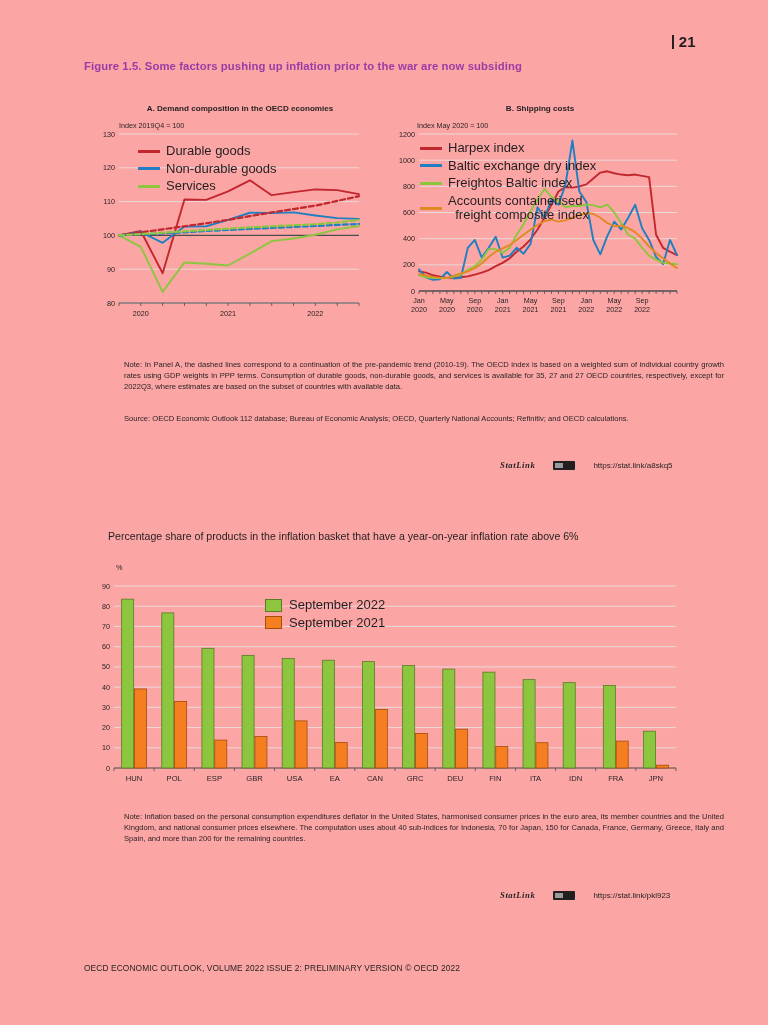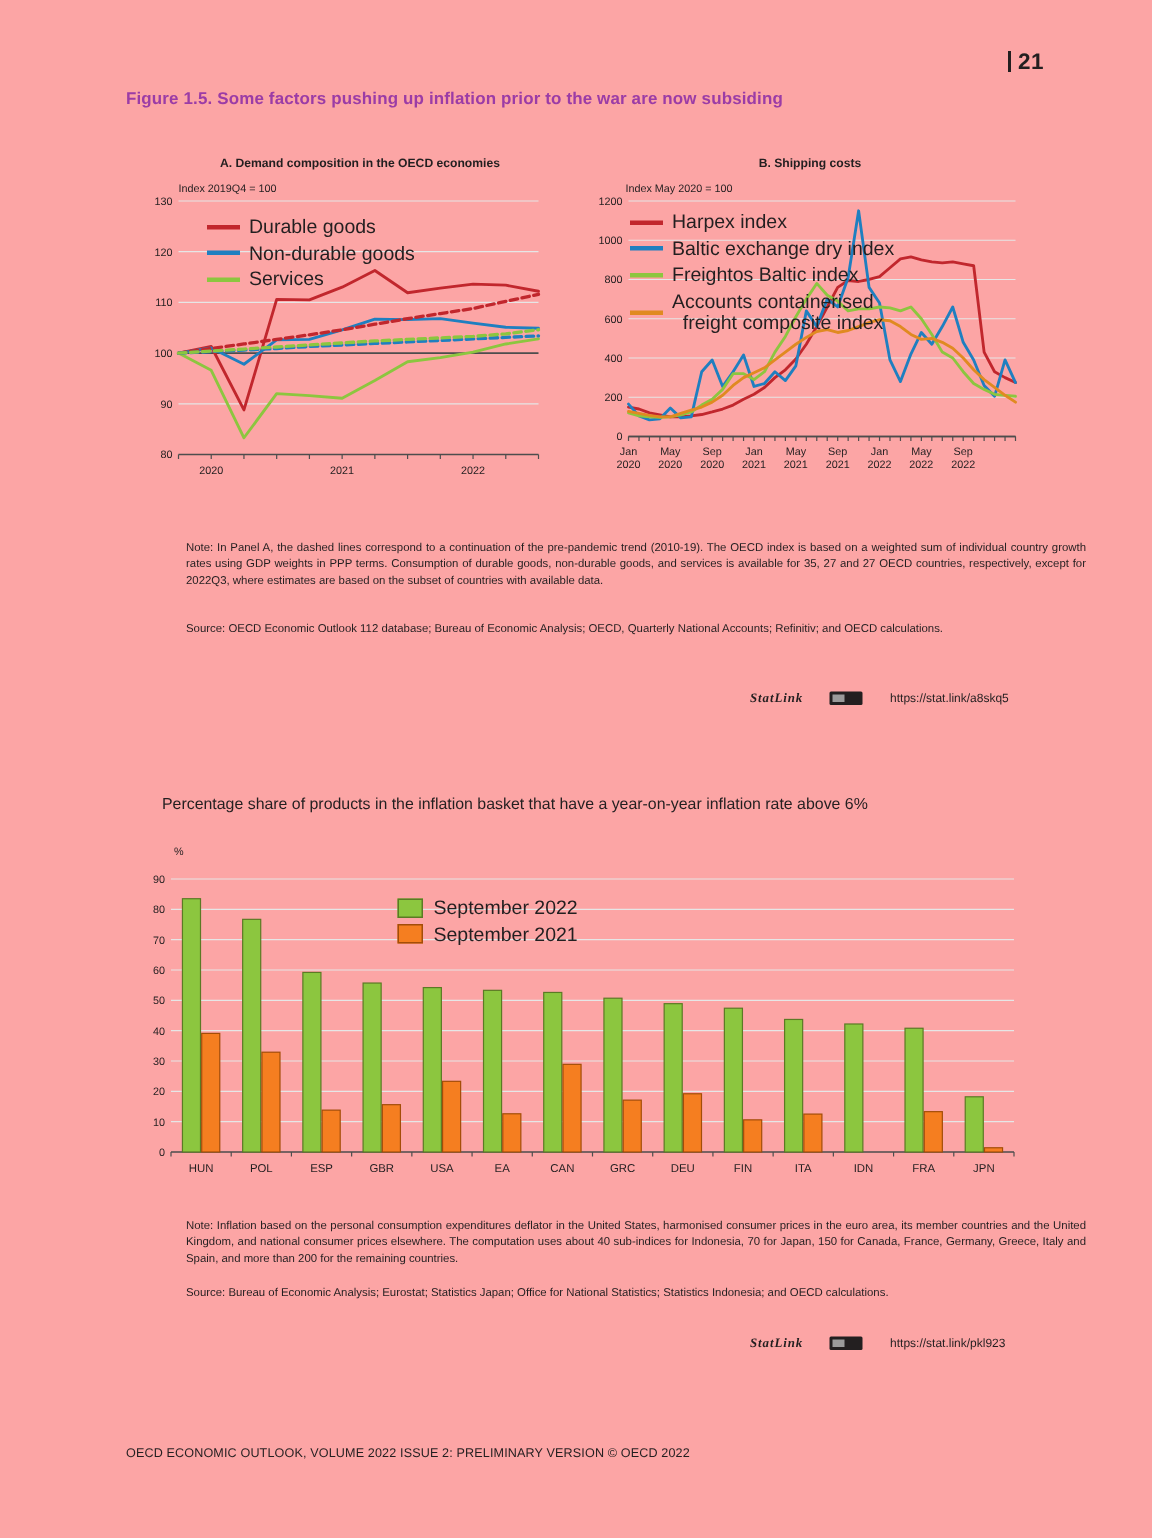--- a/index.html
+++ b/index.html
@@ -258,21 +258,20 @@
         <text x="523.7857142857143" y="201" text-anchor="middle" font-size="7.6" fill="#231f20" font-family="&quot;Liberation Sans&quot;, sans-serif">FRA</text>
         <line x1="503.7142857142858" y1="188" x2="503.7142857142858" y2="191" stroke="#4d4d4d" stroke-width="0.8"></line>
         <rect x="551.4842857142858" y="151.19555555555556" width="12.042857142857143" height="36.80444444444444" fill="#8CC63F" stroke="#5b7a24" stroke-width="0.8"></rect>
         <rect x="564.33" y="185.1688888888889" width="12.042857142857143" height="2.831111111111113" fill="#F57E20" stroke="#a34d08" stroke-width="0.8"></rect>
         <text x="563.9285714285714" y="201" text-anchor="middle" font-size="7.6" fill="#231f20" font-family="&quot;Liberation Sans&quot;, sans-serif">JPN</text>
         <line x1="543.8571428571429" y1="188" x2="543.8571428571429" y2="191" stroke="#4d4d4d" stroke-width="0.8"></line>
         <line x1="584" y1="188" x2="584" y2="191" stroke="#4d4d4d" stroke-width="0.8"></line>
       </svg></div>
 
   <div class="note" style="top:812px;">Note: Inflation based on the personal consumption expenditures deflator in the United States, harmonised consumer prices in the euro area, its member countries and the United Kingdom, and national consumer prices elsewhere. The computation uses about 40 sub-indices for Indonesia, 70 for Japan, 150 for Canada, France, Germany, Greece, Italy and Spain, and more than 200 for the remaining countries.</div>
-  <div class="note" style="top:857px;">Source: Bureau of Economic Analysis; Eurostat; Statistics Japan; Office for National Statistics; Statistics Indonesia; and OECD calculations.</div>
 
   <div class="statlink" style="left:500px;top:890px;">
     <span class="sl">StatLink</span>
     <span class="slicon"></span>
     <span class="lnk">https://stat.link/pkl923</span>
   </div>
 
   <div class="footer">OECD ECONOMIC OUTLOOK, VOLUME 2022 ISSUE 2: PRELIMINARY VERSION © OECD 2022</div>
 
 <div class="legend" style="left: 138px; top: 144px;">

